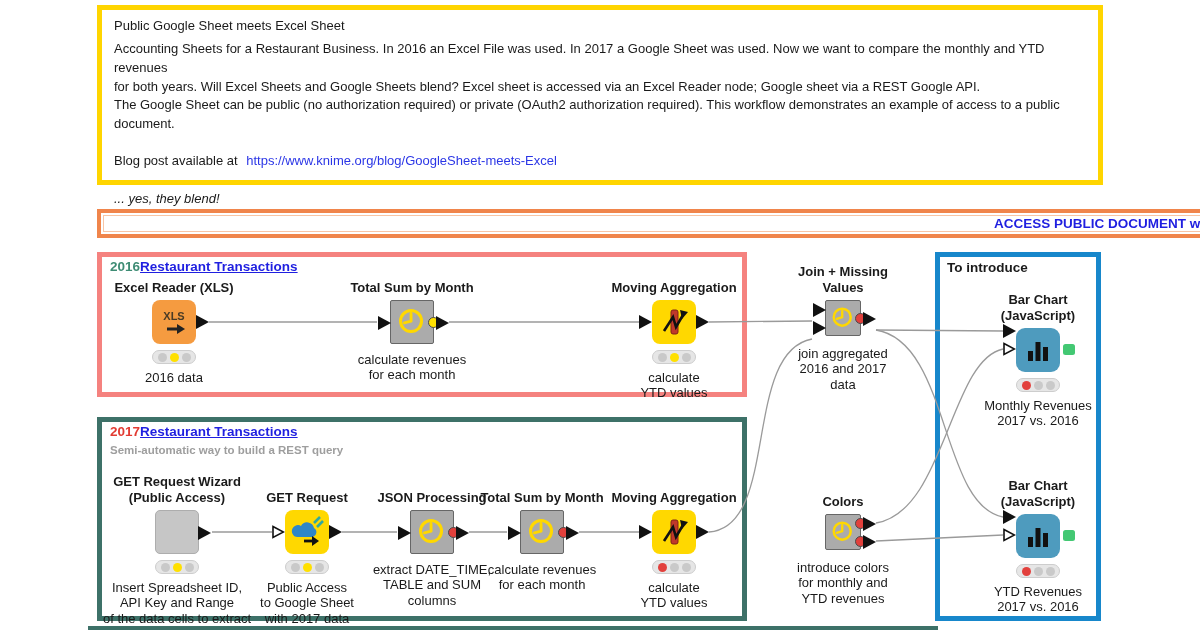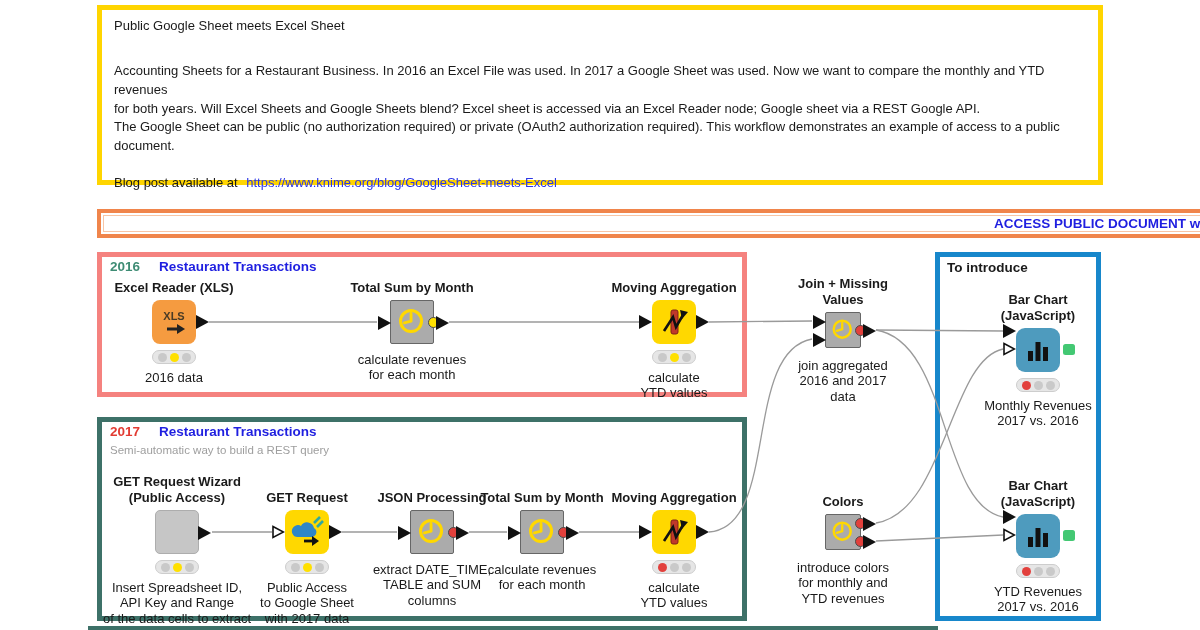--- a/index.html
+++ b/index.html
@@ -3,37 +3,37 @@
 <meta charset="utf-8">
 <style>
   html,body{margin:0;padding:0;}
   body{
     width:1200px;height:630px;position:relative;background:#ffffff;
     font-family:"Liberation Sans","DejaVu Sans",sans-serif;color:#1a1a1a;overflow:hidden;
   }
   .anno{position:absolute;background:#fff;box-sizing:border-box;z-index:0;}
   #info-box{left:97px;top:5px;width:1006px;height:180px;border:5px solid var(--annotation-yellow,#FFD500);padding:7px 12px;font-size:13px;line-height:1.45;}
   #info-box .ib-title{font-weight:normal;white-space:pre-line;}
-  #info-box .ib-body{margin-top:26px;white-space:pre-line;}
+  #info-box .ib-body{margin-top:4px;white-space:pre-line;}
   #info-box .ib-blog{margin-top:18px;}
   #info-box .ib-link{color:var(--link-blue,#2B36E6);margin-left:5px;cursor:pointer;}
   #info-box .ib-tag{margin-top:19px;font-style:italic;}
   #banner-box{left:97px;top:209px;width:1178px;height:29px;border:4px solid var(--annotation-orange,#F0854B);
     box-shadow:inset 0 0 0 2px #fff, inset 0 0 0 3px #f8c5a5;
     display:flex;align-items:center;justify-content:flex-end;}
   #banner-box .banner-text{color:var(--title-blue,#1F1FE0);font-weight:bold;font-size:13.5px;}
   #box-2016{left:97px;top:252px;width:650px;height:145px;border:5px solid var(--annotation-pink,#F5827F);}
   #box-2017{left:97px;top:417px;width:650px;height:204px;border:5px solid var(--annotation-teal,#3D7168);}
   #box-visualize{left:935px;top:252px;width:166px;height:369px;border:5px solid var(--annotation-blue,#1787CB);}
   #bottom-strip{left:88px;top:626px;width:850px;height:4px;background:var(--annotation-teal,#3D7168);z-index:0;position:absolute;}
   .group-head{position:absolute;font-size:13.5px;font-weight:bold;z-index:2;}
   .gh-year-2016{color:var(--year2016-green,#3E8C74);}
   .gh-year-2017{color:var(--year2017-red,#E23B32);}
-  .gh-title{color:var(--title-blue,#1F1FE0);margin-left:19px;}
-  .gh-sub{position:absolute;font-size:11.5px;font-weight:normal;color:var(--subtitle-gray,#9E9E9E);z-index:2;}
+  .gh-title{color:var(--title-blue,#1F1FE0);margin-left:0;text-decoration:underline;}
+  .gh-sub{position:absolute;font-size:11.5px;font-weight:bold;color:var(--subtitle-gray,#9E9E9E);z-index:2;}
   #visualize-title{position:absolute;left:947px;top:260px;font-size:13.5px;font-weight:bold;z-index:2;}
 
   #wires{position:absolute;left:0;top:0;z-index:1;}
   #wires path{stroke:var(--wire,#9A9A9A);stroke-width:1.3;fill:none;}
 
   .node{position:absolute;width:220px;z-index:2;}
   .ntitle{position:absolute;left:0;right:0;bottom:calc(100% + 4px);text-align:center;font-size:13px;font-weight:bold;line-height:1.25;white-space:pre-line;}
   .nbody{position:relative;width:44px;height:44px;margin:0 auto;border-radius:8px;}
   .nbody.orange{background:var(--node-orange,#F59B40);}
   .nbody.yellow{background:var(--node-yellow,#FFD800);}
@@ -171,21 +171,21 @@
   </div>
   <div class="traffic" data-status="yellow">
       <i></i>
       <i></i>
       <i></i>
     </div>
   <div class="ncaption cap-lo">calculate
 YTD values</div>
 </div>
 
-<div class="node" style="left:733px;top:312px;">
+<div class="node" style="left:733px;top:300px;">
   <div class="ntitle">Join + Missing
 Values</div>
   <div class="nbody metanode small">
     <svg class="icon" viewBox="0 0 44 44">
       <circle cx="21" cy="21" r="11" fill="none" stroke="#FFD800" stroke-width="3.2"></circle>
       <path d="M21 21 L21 13 M21 21 L14 23" stroke="#FFD800" stroke-width="3" stroke-linecap="round"></path>
     </svg>
     <span class="p" style="left:-13px;top:2px;">
         <svg width="13" height="14">
           <polygon points="0,0 13,7 0,14" fill="#111"></polygon>

